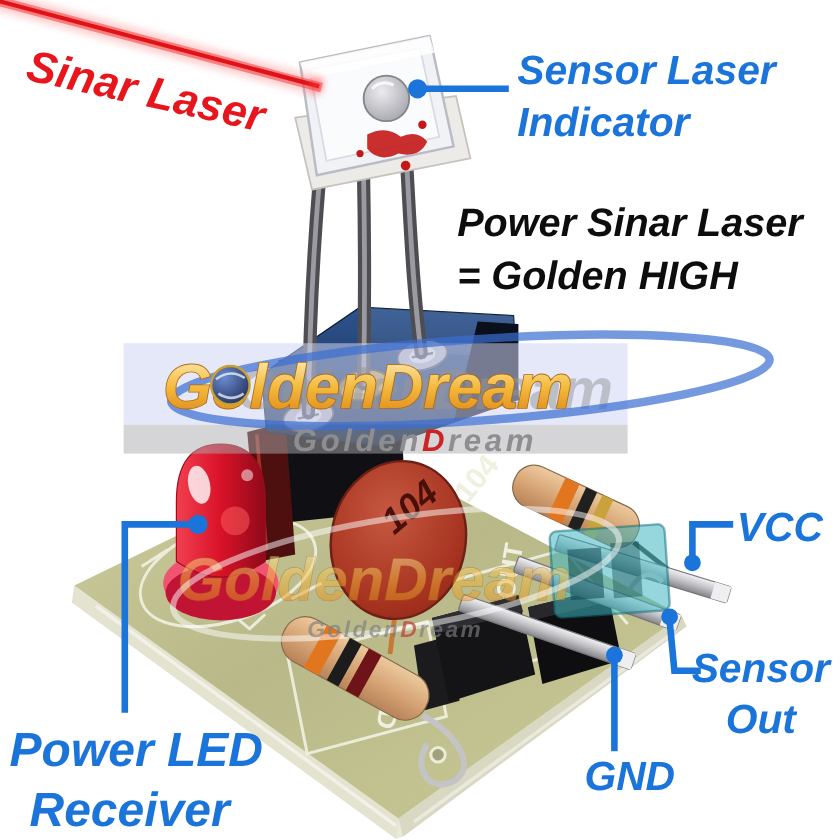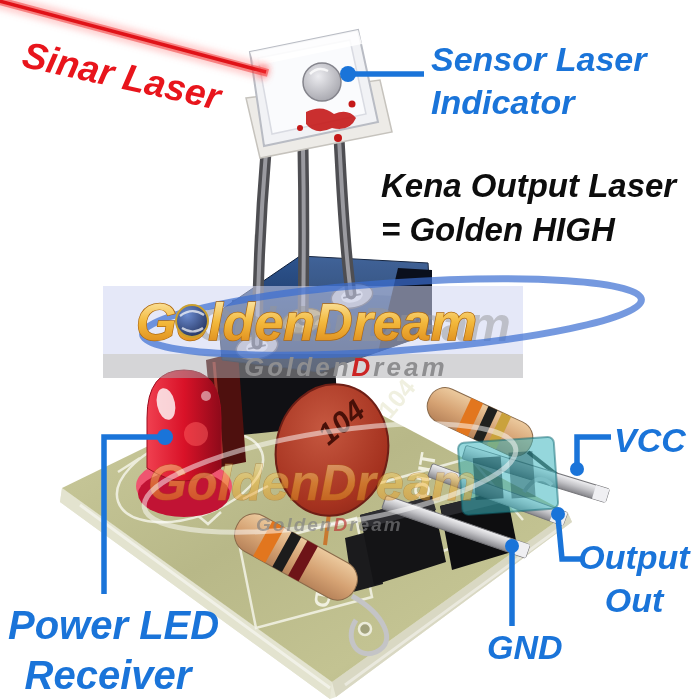--- a/index.html
+++ b/index.html
@@ -269,23 +269,23 @@
       <line x1="512" y1="550" x2="512" y2="626"></line>
       <circle cx="512" cy="546" r="7" stroke="none"></circle>
     </g>
   </g>
 </svg>
 
 <div class="label red l-sinar">Sinar Laser</div>
 
 <div class="label blue l-sensor"><span>Sensor Laser</span><br><span>Indicator</span></div>
 
-<div class="label black l-kena"><span>Kena Output Laser</span><br><span>= Golden HIGH</span></div>
+<div class="label black l-kena"><span>Power Sinar Laser</span><br><span>= Golden HIGH</span></div>
 
 <div class="label blue l-power"><span>Power LED</span><br><span>Receiver</span></div>
 
 <div class="label blue l-vcc">VCC</div>
 
-<div class="label blue l-signal"><span>Output</span><br><span>Out</span></div>
+<div class="label blue l-signal"><span>Sensor</span><br><span>Out</span></div>
 
 <div class="label blue l-gnd">GND</div>
 
 </div>
 
 </body></html>

